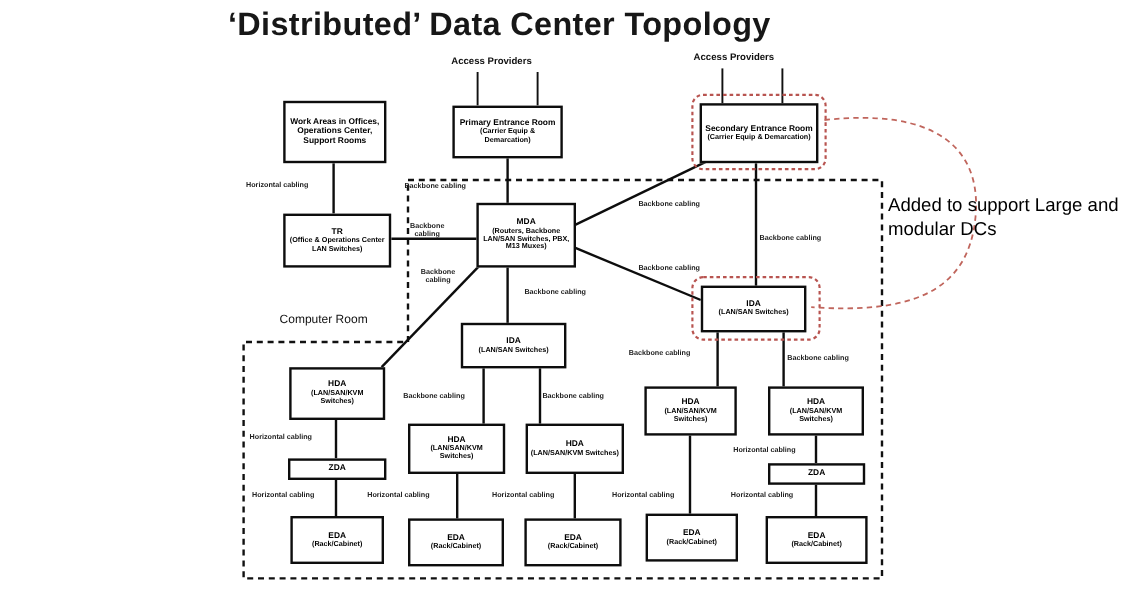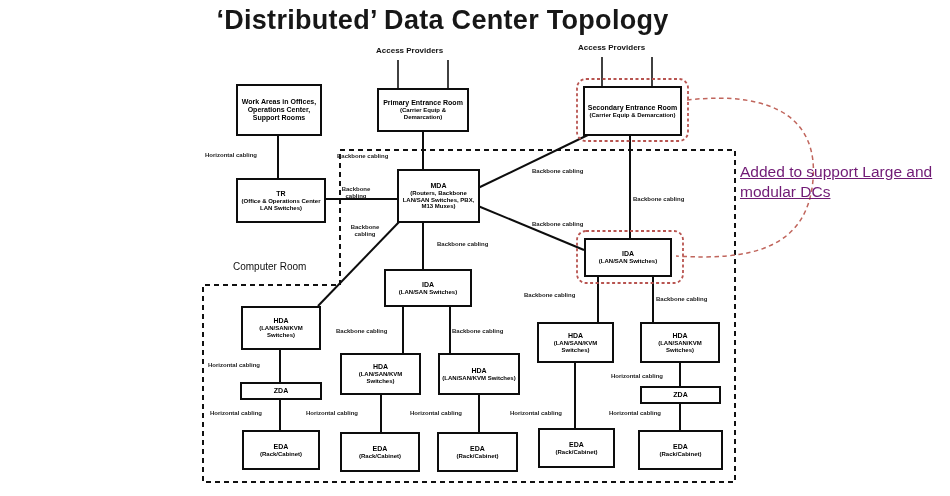--- a/index.html
+++ b/index.html
@@ -1,32 +1,32 @@
 <!DOCTYPE html>
 <html><head>
 <meta charset="utf-8">
 <style>
   html,body{margin:0;padding:0;background:#fff;}
   .stage{position:relative;width:950px;height:496px;background:#ffffff;overflow:hidden;
          font-family:"Liberation Sans",sans-serif;}
-  .title{position:absolute;left:190px;top:5px;width:505px;text-align:center;
+  .title{position:absolute;left:190px;top:5px;width:505px;
          font-size:27px;font-weight:600;color:#171717;letter-spacing:.3px;}
   svg.wires{position:absolute;left:0;top:0;}
   .node{position:absolute;background:#fff;border:2px solid #0d0d0d;box-sizing:border-box;
         display:flex;flex-direction:column;align-items:center;justify-content:center;
         text-align:center;color:#000;line-height:1.15;padding:1px 2px;}
   .nt{font-size:7px;font-weight:bold;}
   .ns{font-size:6px;font-weight:bold;}
   .ap{position:absolute;font-size:8px;font-weight:bold;color:#111;}
   .cab{position:absolute;font-size:6px;font-weight:bold;color:#222;white-space:nowrap;}
   .cab2{position:absolute;font-size:6px;font-weight:bold;color:#222;width:40px;
         text-align:center;white-space:normal;line-height:1.1;}
   .room{position:absolute;font-size:10px;font-weight:normal;color:#111;}
   .annot{position:absolute;left:740px;top:162px;width:205px;font-size:15.5px;
-         color:#701a75;line-height:1.3;text-decoration:underline;}
+         color:#000000;line-height:1.3;}
 </style>
 </head>
 <body>
 
 <div class="stage">
 
   <div class="title">‘Distributed’ Data Center Topology</div>
 
   <svg class="wires" width="950" height="496" viewBox="0 0 950 496">
 

